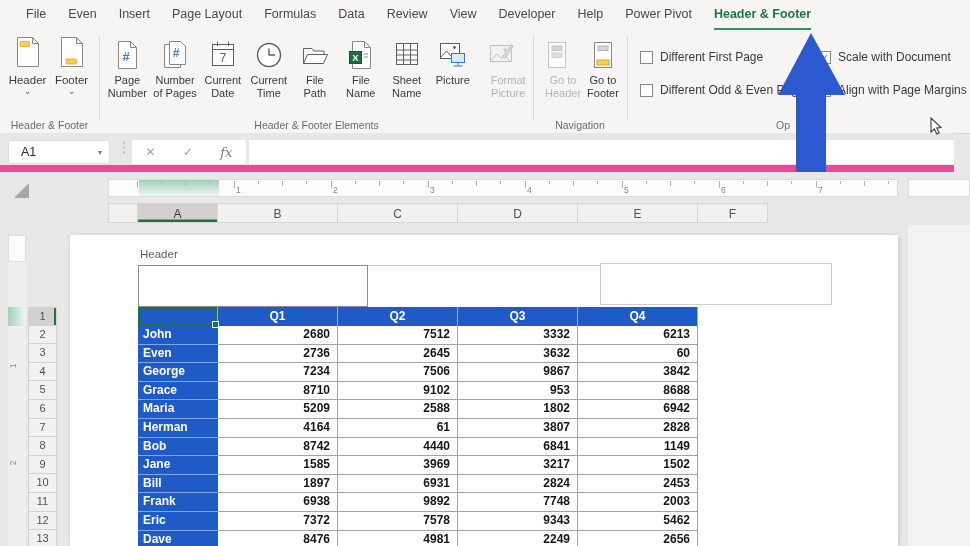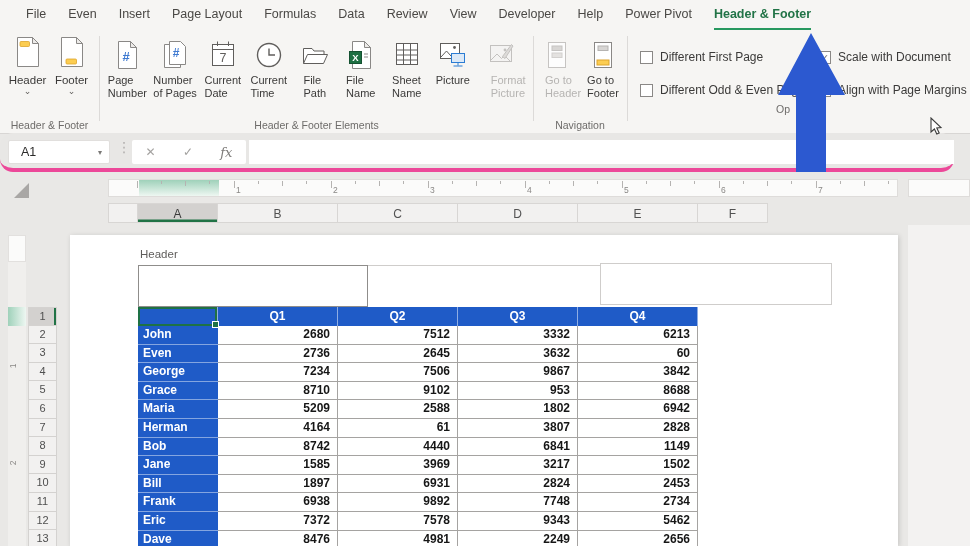--- a/index.html
+++ b/index.html
@@ -15,29 +15,29 @@
   .rdiv{position:absolute;top:6px;bottom:12px;width:1px;background:#dcdad8;}
   .rgroup{position:absolute;top:0;height:103px;}
   .rgroup-label{position:absolute;bottom:2px;left:0;right:0;font-size:10.5px;color:#6e6c6a;text-align:center;white-space:nowrap;}
   .g1{left:0;width:99px;} .g2{left:100px;width:433px;} .g3{left:534px;width:92px;} .g4{left:628px;width:342px;}
   .btnrow{display:flex;justify-content:center;}
   .big-btn{display:flex;flex-direction:column;align-items:center;width:44px;padding-top:6px;cursor:default;}
   .bb-label{font-size:11.5px;color:#3b3a39;margin-top:2px;}
   .chev{font-size:9px;color:#605e5c;line-height:9px;margin-top:1px;}
   .elem-btn{display:flex;flex-direction:column;align-items:center;padding:6px 3px 0;min-width:40px;cursor:default;}
   .elem-btn .icon{height:38px;display:flex;align-items:center;justify-content:center;}
-  .el-label{font-size:11px;color:#3b3a39;line-height:12.5px;white-space:nowrap;}
+  .el-label{font-size:11px;color:#3b3a39;line-height:12.5px;text-align:center;white-space:nowrap;}
   .elem-btn.disabled .el-label{color:#b6b4b2;margin-left:12px;}
   .cb-row{position:absolute;display:flex;align-items:center;font-size:12px;color:#3b3a39;white-space:nowrap;}
   .cb-box{width:13px;height:13px;border:1px solid #8a8886;background:#fff;margin-right:7px;font-size:11px;
     line-height:13px;text-align:center;color:#767674;box-sizing:border-box;}
   .cb-p0{left:12px;top:20px;} .cb-p1{left:12px;top:53px;} .cb-p2{left:190px;top:20px;} .cb-p3{left:190px;top:53px;}
-  .g4label{position:absolute;bottom:18px;left:148px;font-size:10.5px;color:#6e6c6a;}
+  .g4label{position:absolute;bottom:2px;left:148px;font-size:10.5px;color:#6e6c6a;}
   
-  .frow{position:absolute;top:133px;left:0;right:16px;height:39px;background:#e8e7e5;border-bottom:4px solid #ec4899;box-sizing:border-box;border-radius:13px;}
+  .frow{position:absolute;top:133px;left:0;right:16px;height:39px;background:#e8e7e5;border-bottom:7px solid #ec4899;box-sizing:border-box;}
   .namebox{position:absolute;left:8px;top:7px;width:102px;height:24px;background:#fff;border:1px solid #e1dfdd;
     border-radius:2px;font-size:12.5px;color:#2b2a29;line-height:22px;padding-left:12px;box-sizing:border-box;}
   .nb-caret{position:absolute;right:7px;top:1px;font-size:8px;color:#7a7876;}
   .fdots{position:absolute;left:117px;top:6px;color:#b0aeac;font-size:14px;}
   .fbtns{position:absolute;left:132px;top:7px;width:114px;height:24px;background:#fff;border-radius:2px;
     display:flex;align-items:center;justify-content:space-around;}
   .fbtn{color:#a3a19f;font-size:12px;}
   .fx{font-family:"DejaVu Serif",serif;font-style:italic;font-size:13px;color:#7d7b79;}
   .finput{position:absolute;left:249px;top:7px;right:0;height:24px;background:#fff;font-size:12px;line-height:24px;padding-left:6px;color:#333;box-sizing:border-box;}
   
@@ -482,21 +482,21 @@
           <div class="tc num">1897</div>
           <div class="tc num">6931</div>
           <div class="tc num">2824</div>
           <div class="tc num">2453</div>
         </div>
         <div class="trow">
           <div class="tc name">Frank</div>
           <div class="tc num">6938</div>
           <div class="tc num">9892</div>
           <div class="tc num">7748</div>
-          <div class="tc num">2734</div>
+          <div class="tc num">2003</div>
         </div>
         <div class="trow">
           <div class="tc name">Eric</div>
           <div class="tc num">7372</div>
           <div class="tc num">7578</div>
           <div class="tc num">9343</div>
           <div class="tc num">5462</div>
         </div>
         <div class="trow">
           <div class="tc name">Dave</div>

